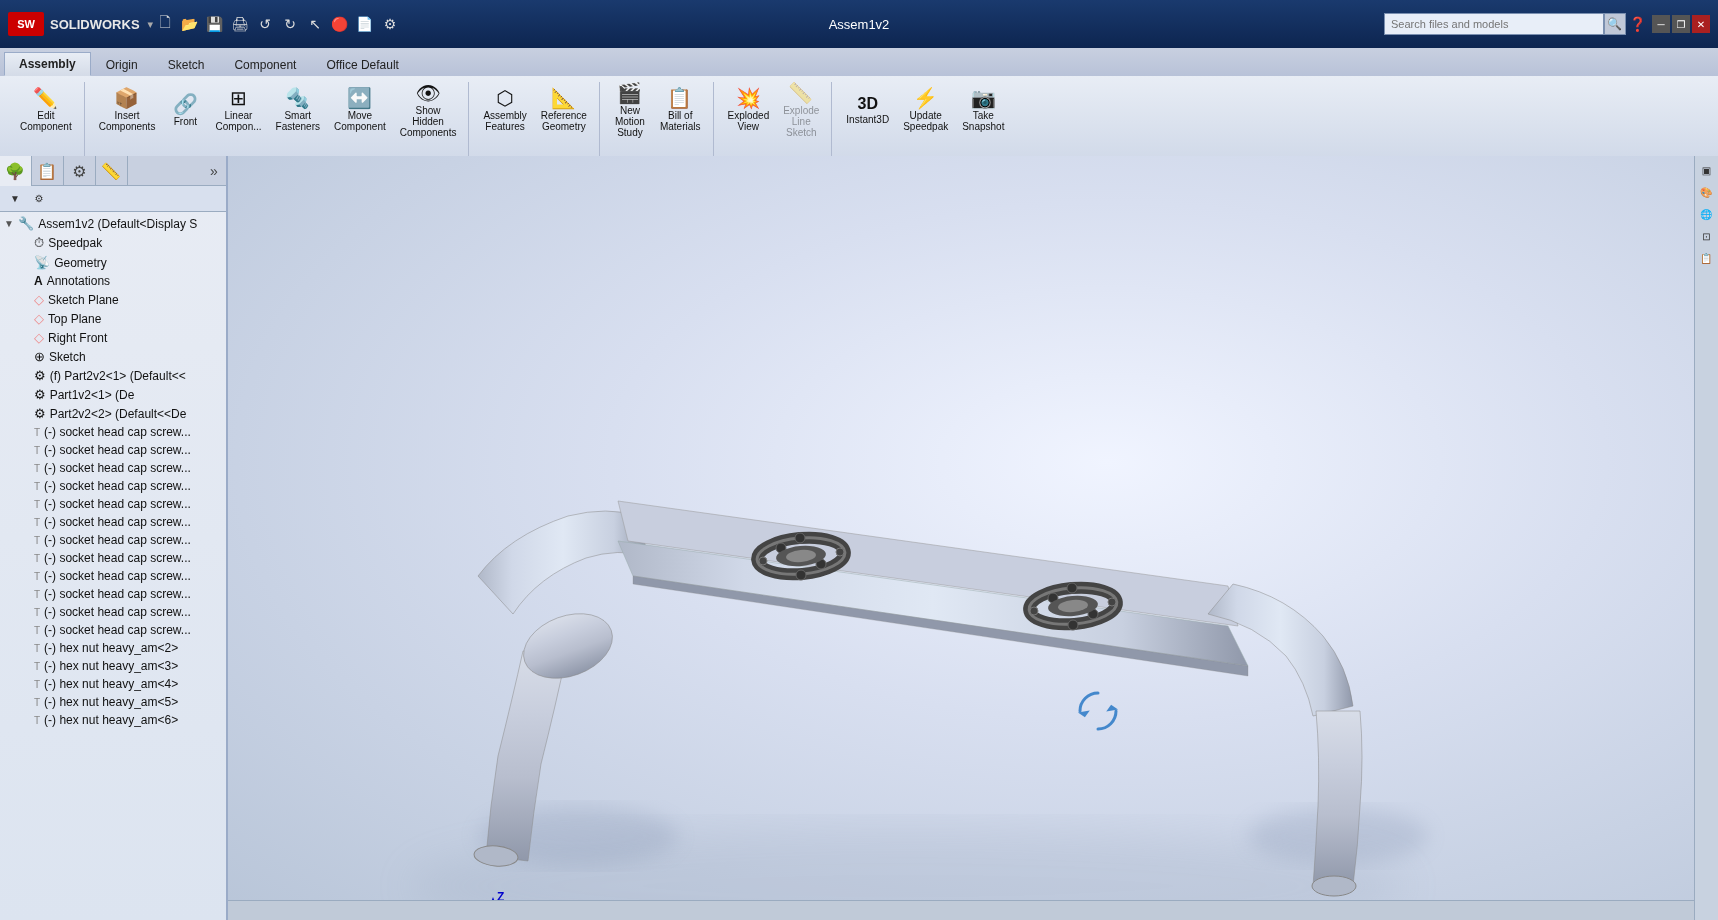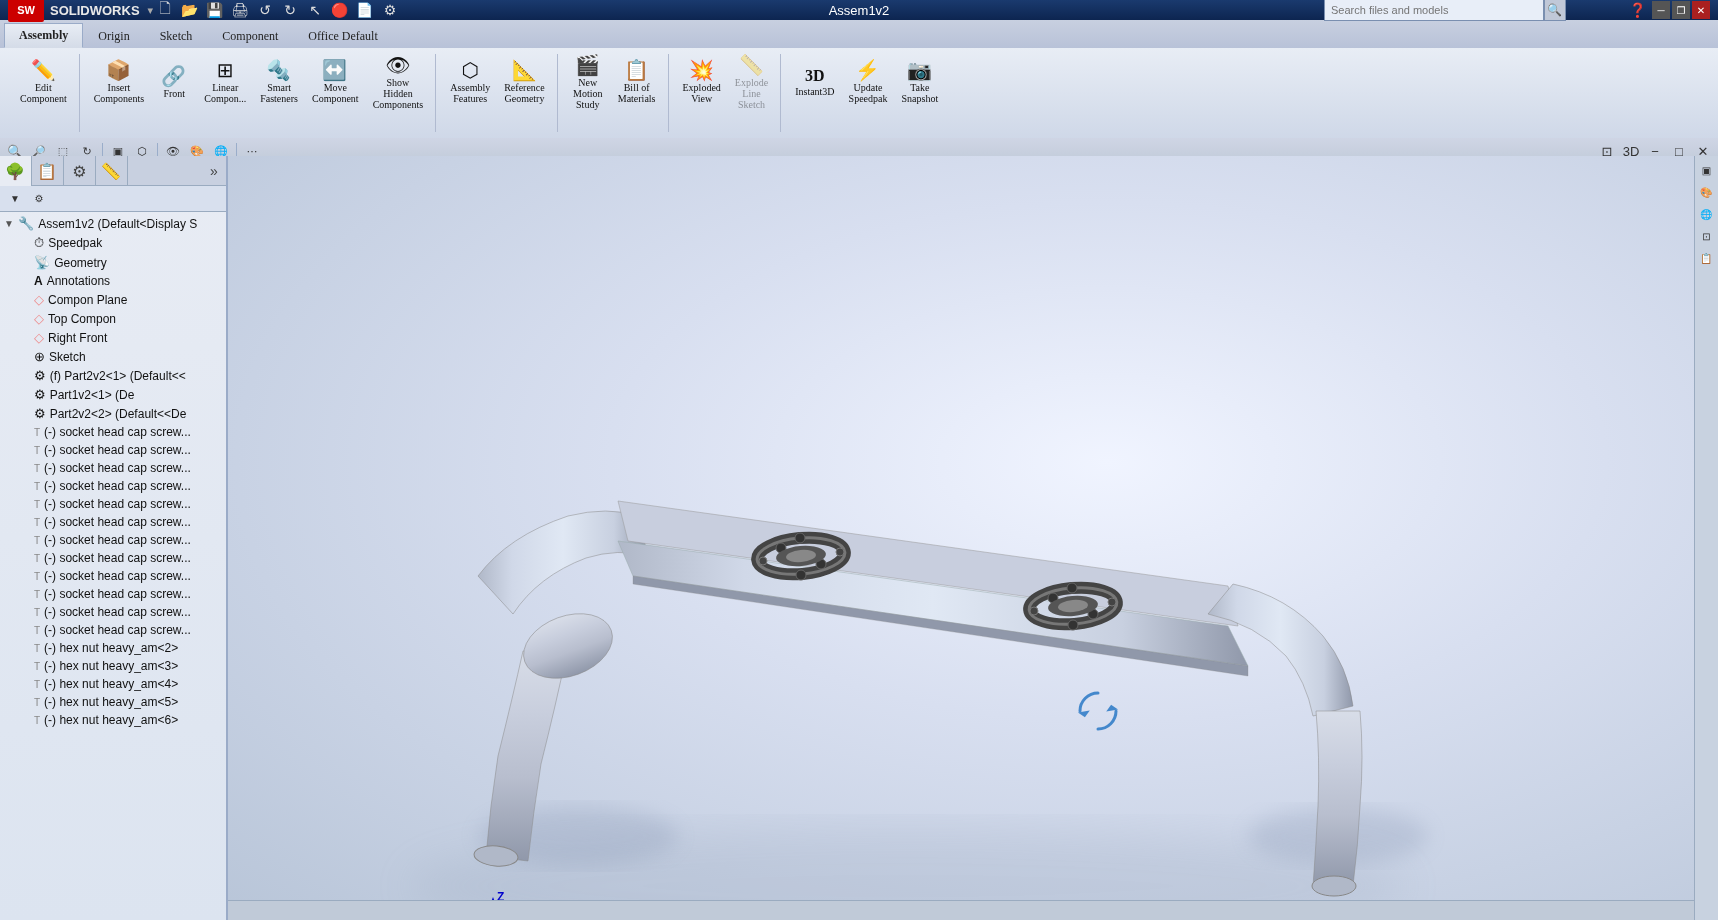--- a/index.html
+++ b/index.html
@@ -1,35 +1,34 @@
 <!DOCTYPE html>
 <html><head>
   <meta charset="utf-8">
   <style>
     * { margin: 0; padding: 0; box-sizing: border-box; }
     body { width: 1718px; height: 920px; overflow: hidden; font-family: 'Segoe UI', Arial, sans-serif; font-size: 12px; background: #d0d8e8; }
 
     
     #titlebar {
-      height: 20px;
+      height: 48px;
       background: linear-gradient(to bottom, #1a3a6e, #0d2550);
       display: flex; align-items: center; justify-content: center;
       padding: 0 8px;
       color: white;
     }
     #titlebar .logo { display: flex; align-items: center; gap: 6px; }
     #titlebar .logo-text { color: #e8e8e8; font-size: 13px; font-weight: bold; }
     #titlebar .title-center { position: absolute; left: 50%; transform: translateX(-50%); color: white; font-size: 13px; }
     #titlebar .win-btn { width: 18px; height: 18px; background: #555; border: none; color: white; cursor: pointer; font-size: 10px; display: flex; align-items: center; justify-content: center; }
 
     
     #ribbon {
       background: linear-gradient(to bottom, #e8edf5, #d5dce8);
       border-bottom: 1px solid #9aaScc;
-      font-family: Liberation Serif, serif;
     }
     #ribbon-tabs {
       display: flex; height: 28px; align-items: flex-end; padding: 0 4px;
       background: linear-gradient(to bottom, #c8d0e0, #b8c2d8);
     }
     .ribbon-tab {
       padding: 4px 14px; cursor: pointer; font-size: 12px; color: #222;
       border: 1px solid transparent; border-bottom: none;
       background: transparent;
     }
@@ -166,21 +165,21 @@
     <div class="qa-btn">↺</div>
     <div class="qa-btn">↻</div>
     <div class="qa-btn">↖</div>
     <div class="qa-btn" style="color:#e88;">🔴</div>
     <div class="qa-btn">📄</div>
     <div class="qa-btn">⚙</div>
   </div>
   <div class="title-center">Assem1v2</div>
   <div style="flex:1;"></div>
 
-  <div style="display:flex;align-items:center;margin-right:60px;">
+  <div style="display:flex;align-items:center;">
     <input type="text" style="width: 220px; height: 22px; background: rgb(232, 238, 248); border: 1px solid rgb(122, 143, 176); padding: 0px 6px; font-size: 11px;" placeholder="Search files and models">
     <div style="width:22px;height:22px;background:#c0c8d8;border:1px solid #7a8fb0;display:flex;align-items:center;justify-content:center;cursor:pointer;">🔍</div>
   </div>
 
   <div style="display:flex;align-items:center;gap:2px;">
     <div class="qa-btn">❓</div>
     <div class="win-btn" style="background:#555;border:none;color:white;width:18px;height:18px;display:flex;align-items:center;justify-content:center;cursor:pointer;">─</div>
     <div class="win-btn" style="background:#555;border:none;color:white;width:18px;height:18px;display:flex;align-items:center;justify-content:center;cursor:pointer;">❐</div>
     <div class="win-btn" style="background:#aa2020;border:none;color:white;width:18px;height:18px;display:flex;align-items:center;justify-content:center;cursor:pointer;">✕</div>
   </div>
@@ -346,26 +345,26 @@
       <span>Geometry</span>
     </div>
     <div class="tree-item" style="padding-left:20px;">
       <span class="tree-expand">&nbsp;</span>
       <span class="tree-icon" style="font-weight:bold;font-size:12px;">A</span>
       <span>Annotations</span>
     </div>
     <div class="tree-item" style="padding-left:20px;">
       <span class="tree-expand">&nbsp;</span>
       <span class="tree-icon" style="color:#e88;">◇</span>
-      <span>Compon Plane</span>
+      <span>Sketch Plane</span>
     </div>
     <div class="tree-item" style="padding-left:20px;">
       <span class="tree-expand">&nbsp;</span>
       <span class="tree-icon" style="color:#e88;">◇</span>
-      <span>Top Compon</span>
+      <span>Top Plane</span>
     </div>
     <div class="tree-item" style="padding-left:20px;">
       <span class="tree-expand">&nbsp;</span>
       <span class="tree-icon" style="color:#e88;">◇</span>
       <span>Right Front</span>
     </div>
     <div class="tree-item" style="padding-left:20px;">
       <span class="tree-expand">&nbsp;</span>
       <span class="tree-icon">⊕</span>
       <span>Sketch</span>

